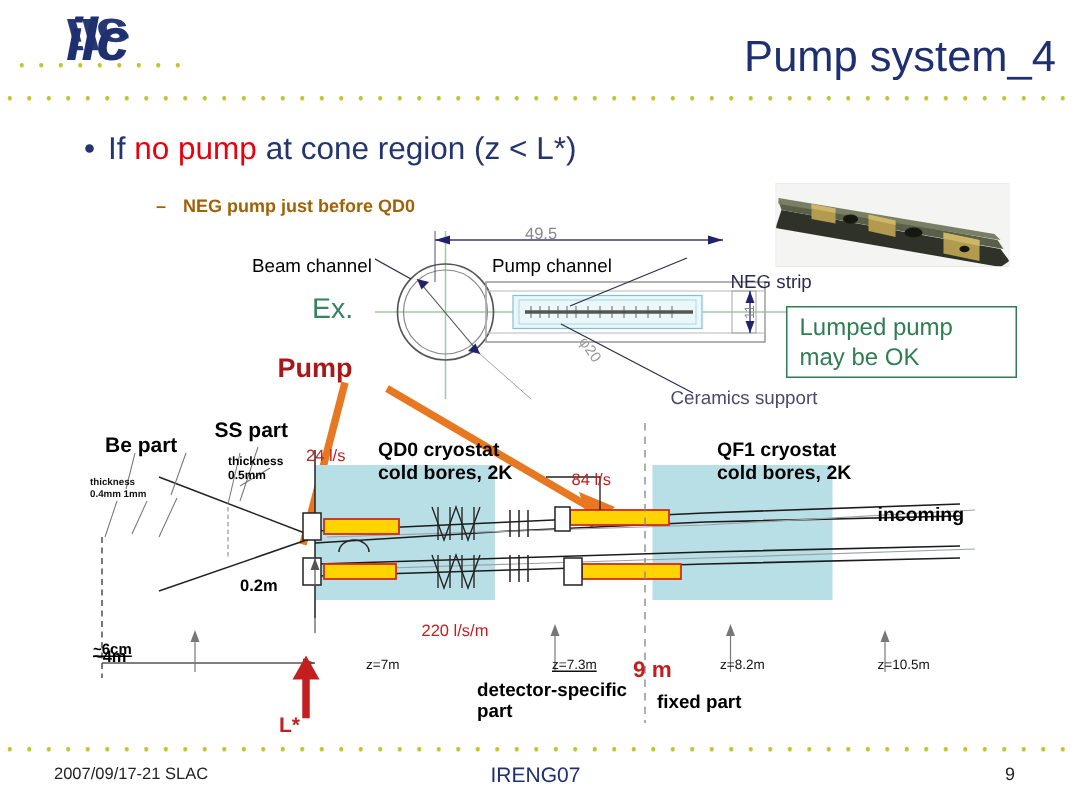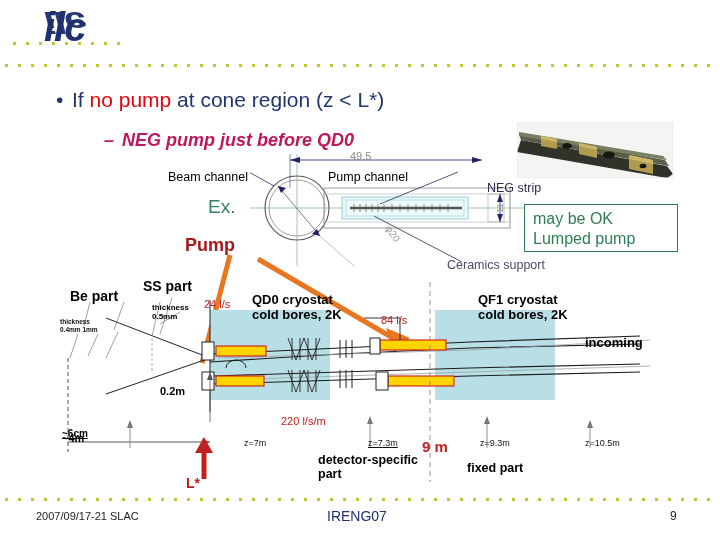--- a/index.html
+++ b/index.html
@@ -35,21 +35,21 @@
   
   #title{
     position:absolute;left:300px;top:22px;width:404px;
     text-align:right;font-size:29px;color:#1f3070;white-space:nowrap;
   }
 
   
   #bullet1{position:absolute;left:56px;top:88px;font-size:21px;color:#23356e;white-space:nowrap;}
   #bullet1 .dot{display:inline-block;width:16px;}
   #bullet1 .hl{color:#e8000d;}
-  #bullet2{position:absolute;left:104px;top:130px;font-size:18px;font-weight:bold;color:#be185d;white-space:nowrap;font-style:italic;}
+  #bullet2{position:absolute;left:104px;top:130px;font-size:12px;font-weight:bold;color:#a16207;white-space:nowrap;}
   #bullet2 .dash{display:inline-block;width:18px;}
   #cadsvg{position:absolute;left:250px;top:150px;}
 
   .cadlabel{position:absolute;color:#000;font-size:12.5px;white-space:nowrap;}
   #lbl-beamchan{left:168px;top:170px;}
   #lbl-pumpchan{left:328px;top:170px;}
   #lbl-negstrip{left:447px;top:181px;color:#2b2b50;margin-left:40px;}
   #lbl-ceramics{left:447px;top:258px;color:#4a4a6a;}
   #lbl-dim495{left:350px;top:150px;color:#888;font-size:11px;}
   #lbl-dim20{left:384px;top:228px;color:#999;font-size:10px;transform:rotate(55deg);}
@@ -78,21 +78,21 @@
   #lbl-sspart{left:143px;top:278px;font-size:14px;}
   #lbl-thick05{left:152px;top:303px;font-size:8px;line-height:9px;}
   #lbl-thickmini{left:60px;top:318px;font-size:6.5px;line-height:8px;color:#111;}
   #lbl-qd0{left:252px;top:292px;font-size:13px;line-height:15px;}
   #lbl-qf1{left:478px;top:292px;font-size:13px;line-height:15px;}
   #lbl-incoming{left:585px;top:335px;font-size:13px;}
   #lbl-02m{left:160px;top:385px;font-size:11px;text-align:center;}
   #lbl-4m{left:62px;top:432px;font-size:11px;}
   #lbl-6cm{left:62px;top:428px;font-size:10px;text-decoration:underline;}
   #lbl-detspec{left:318px;top:453px;font-size:12.5px;line-height:14px;}
-  #lbl-fixed{left:467px;top:461px;font-size:12.5px;}
+  #lbl-fixed{left:438px;top:461px;font-size:12.5px;}
 
   .redlabel{position:absolute;color:#c22020;white-space:nowrap;}
   #lbl-24ls{left:204px;top:298px;font-size:11px;}
   #lbl-84ls{left:381px;top:314px;font-size:11px;}
   #lbl-220{left:281px;top:415px;font-size:11px;}
   #lbl-9m{left:422px;top:438px;font-size:15px;font-weight:bold;}
   #lbl-Lstar{left:186px;top:475px;font-size:14px;font-weight:bold;}
 
   .zlabel{position:absolute;font-size:9px;color:#111;white-space:nowrap;}
   #z4{left:244px;top:438px;}
@@ -109,20 +109,21 @@
 <body>
 
 <div id="slide">
 
   <div class="logo">
     <div class="word">ilc</div>
     <div class="word refl">ilc</div>
   </div>
   <div class="dotrule" id="rule-logo"></div>
 
+  <div id="title">Pump system_4</div>
   <div class="dotrule" id="rule-top"></div>
 
   <div id="bullet1">
     <span class="dot">•</span><span>If </span><span class="hl">no pump</span><span> at cone region (z &lt; L*)</span>
   </div>
   <div id="bullet2">
     <span class="dash">–</span><span>NEG pump just before QD0</span>
   </div>
 
   <svg id="cadsvg" width="280" height="120">
@@ -219,22 +220,22 @@
         <ellipse cx="50" cy="24" rx="5" ry="3"></ellipse>
         <ellipse cx="92" cy="33" rx="6" ry="3.4"></ellipse>
         <ellipse cx="126" cy="44" rx="3.4" ry="2.2"></ellipse>
       </g>
       <rect x="0" y="0" width="156" height="56" fill="none" stroke="#e7e7e4" stroke-width="1"></rect>
     </svg>
   </div>
 
   <div id="greenbox">
     <div class="t">
+      <div>Lumped pump</div>
       <div>may be OK</div>
-      <div>Lumped pump</div>
     </div>
   </div>
 
   <svg id="schemsvg" width="660" height="220">
 
     <rect x="170" y="38" width="120" height="90" fill="#b8dfe6"></rect>
     <rect x="395" y="38" width="120" height="90" fill="#b8dfe6"></rect>
 
     <line x1="66" y1="46" x2="170" y2="86" stroke="#222" stroke-width="1"></line>
     <line x1="66" y1="122" x2="170" y2="86" stroke="#222" stroke-width="1"></line>
@@ -345,21 +346,21 @@
   <div class="slabel" id="lbl-fixed">fixed part</div>
 
   <div class="redlabel" id="lbl-24ls">24 l/s</div>
   <div class="redlabel" id="lbl-84ls">84 l/s</div>
   <div class="redlabel" id="lbl-220">220 l/s/m</div>
   <div class="redlabel" id="lbl-9m">9 m</div>
   <div class="redlabel" id="lbl-Lstar">L*</div>
 
   <div class="zlabel" id="z4">z=7m</div>
   <div class="zlabel" id="z73">z=7.3m</div>
-  <div class="zlabel" id="z93">z=9.3m</div>
+  <div class="zlabel" id="z93">z=8.2m</div>
   <div class="zlabel" id="z125">z=10.5m</div>
 
   <div class="dotrule" id="rule-bottom"></div>
   <div id="foot-date">2007/09/17-21  SLAC</div>
   <div id="foot-conf">IRENG07</div>
   <div id="foot-page">9</div>
 
 </div>
 
 </body></html>

